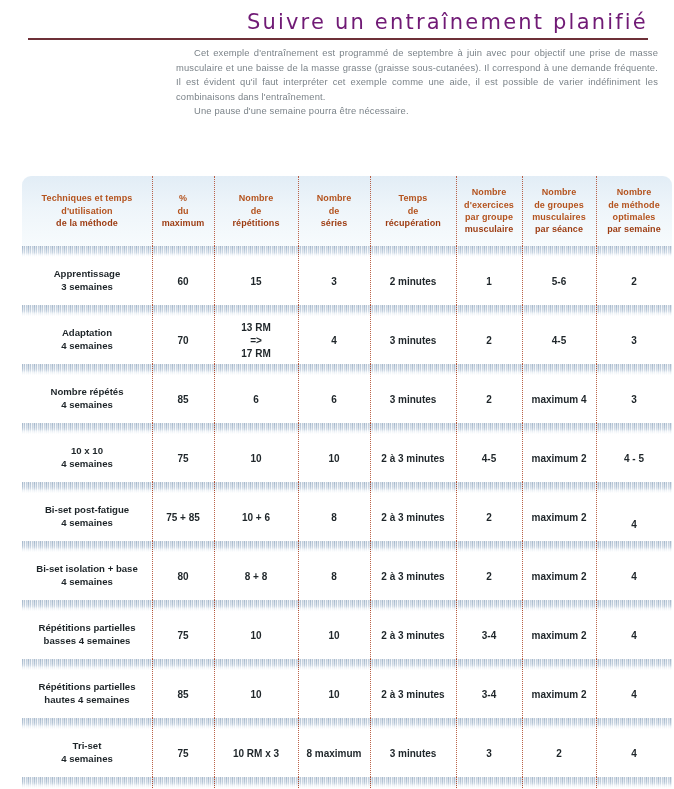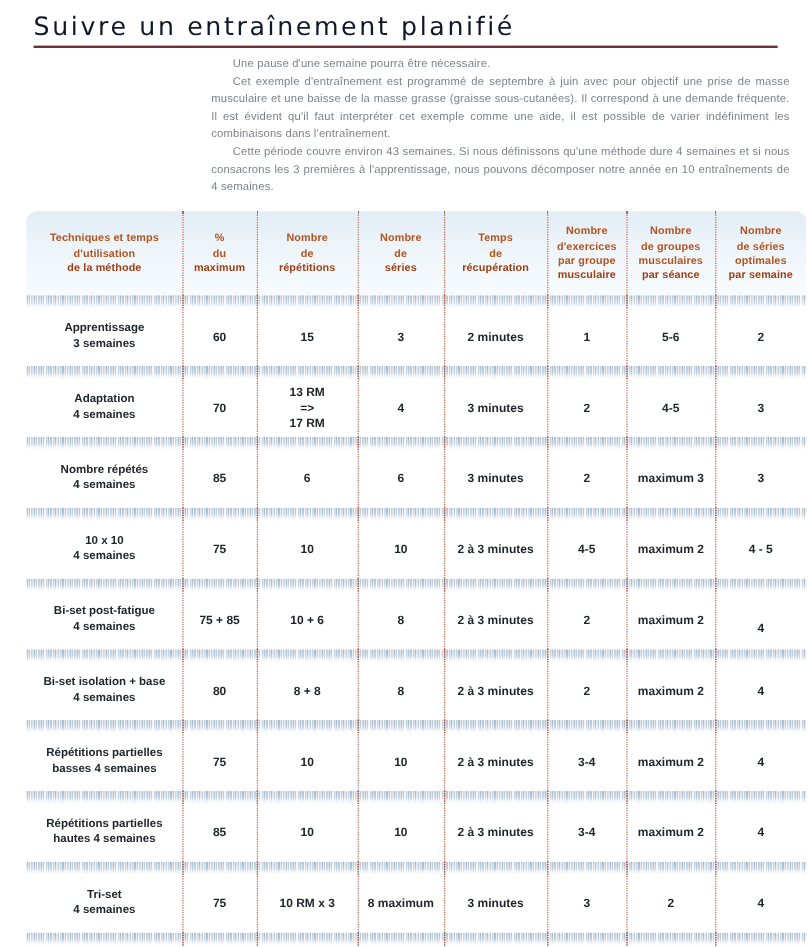--- a/index.html
+++ b/index.html
@@ -14,23 +14,24 @@
 
   
   .title-wrap{
     position:absolute;left:28px;top:8px;width:620px;
   }
   .page-title{
     font-family:"DejaVu Sans", sans-serif;
     font-size:21px;
     font-weight:400;
     letter-spacing:2.2px;
-    color:#0f172a;
+    color:#701a75;
     white-space:nowrap;
     line-height:28px;
+    text-align:right;
   }
   .title-rule{
     margin-top:2px;
     height:2px;
     width:620px;
     background:#6d3038;
   }
 
   
   .intro{
@@ -161,23 +162,22 @@
 </style>
 </head>
 <body>
 
 <div class="title-wrap">
   <div class="page-title">Suivre un entraînement planifié</div>
   <div class="title-rule"></div>
 </div>
 
 <div class="intro">
+  <p>Cet exemple d'entraînement est programmé de septembre à juin avec pour objectif une prise de masse musculaire et une baisse de la masse grasse (graisse sous-cutanées). Il correspond à une demande fréquente. Il est évident qu'il faut interpréter cet exemple comme une aide, il est possible de varier indéfiniment les combinaisons dans l'entraînement.</p>
   <p>Une pause d'une semaine pourra être nécessaire.</p>
-  <p>Cet exemple d'entraînement est programmé de septembre à juin avec pour objectif une prise de masse musculaire et une baisse de la masse grasse (graisse sous-cutanées). Il correspond à une demande fréquente. Il est évident qu'il faut interpréter cet exemple comme une aide, il est possible de varier indéfiniment les combinaisons dans l'entraînement.</p>
-  <p>Cette période couvre environ 43 semaines. Si nous définissons qu'une méthode dure 4 semaines et si nous consacrons les 3 premières à l'apprentissage, nous pouvons décomposer notre année en 10 entraînements de 4 semaines.</p>
 </div>
 
 <div class="table-wrap">
   <table class="tbl">
     <colgroup>
       <col style="width:130px">
         <col style="width:62px">
         <col style="width:84px">
         <col style="width:72px">
       <col style="width:86px">
@@ -225,21 +225,21 @@
           </th>
           <th>
             <span class="hl">Nombre</span>
             <span class="hl">de groupes</span>
             <span class="hl">musculaires</span>
             <span class="hl b">par séance</span>
             <span class="vsep" style="left: 0px;"></span>
           </th>
           <th>
             <span class="hl">Nombre</span>
-            <span class="hl">de séries</span>
+            <span class="hl">de méthode</span>
             <span class="hl">optimales</span>
             <span class="hl b">par semaine</span>
             <span class="vsep" style="left: 0px;"></span>
           </th>
         </tr>
     </thead>
     <tbody id="tbody">
         <tr class="sep-row under-head">
           <td colspan="8">
             <span class="band"></span>
@@ -360,21 +360,21 @@
           </td>
           <td>
             <span class="l1">3 minutes</span>
             <span class="cellsep"></span>
           </td>
           <td>
             <span class="l1">2</span>
             <span class="cellsep"></span>
           </td>
           <td>
-            <span class="l1">maximum 3</span>
+            <span class="l1">maximum 4</span>
             <span class="cellsep"></span>
           </td>
           <td>
             <span class="l1">3</span>
             <span class="cellsep"></span>
           </td>
         </tr>
         <tr class="sep-row">
           <td colspan="8">
             <span class="band"></span>

